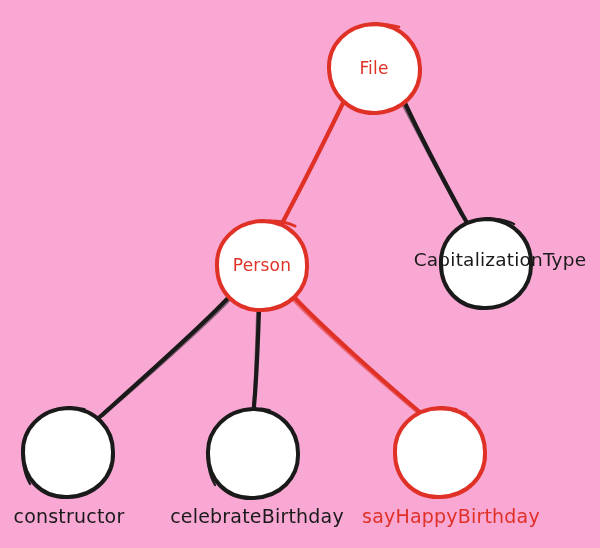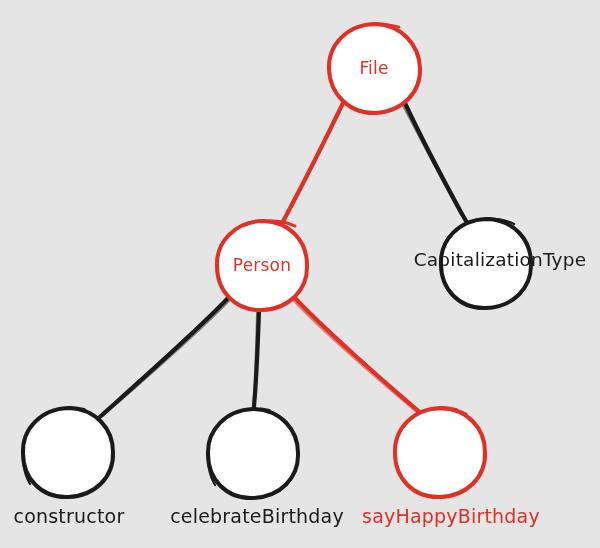--- a/index.html
+++ b/index.html
@@ -11,21 +11,21 @@
   body {
     width: 600px;
     height: 548px;
     overflow: hidden;
     font-family: "DejaVu Sans", sans-serif;
   }
   #diagram-root {
     position: relative;
     width: 600px;
     height: 548px;
-    background: #e5e5e5;
+    background: #f9a8d4;
   }
   svg#tree-svg {
     position: absolute;
     left: 0;
     top: 0;
     width: 600px;
     height: 548px;
     display: block;
   }
   .node-label {

